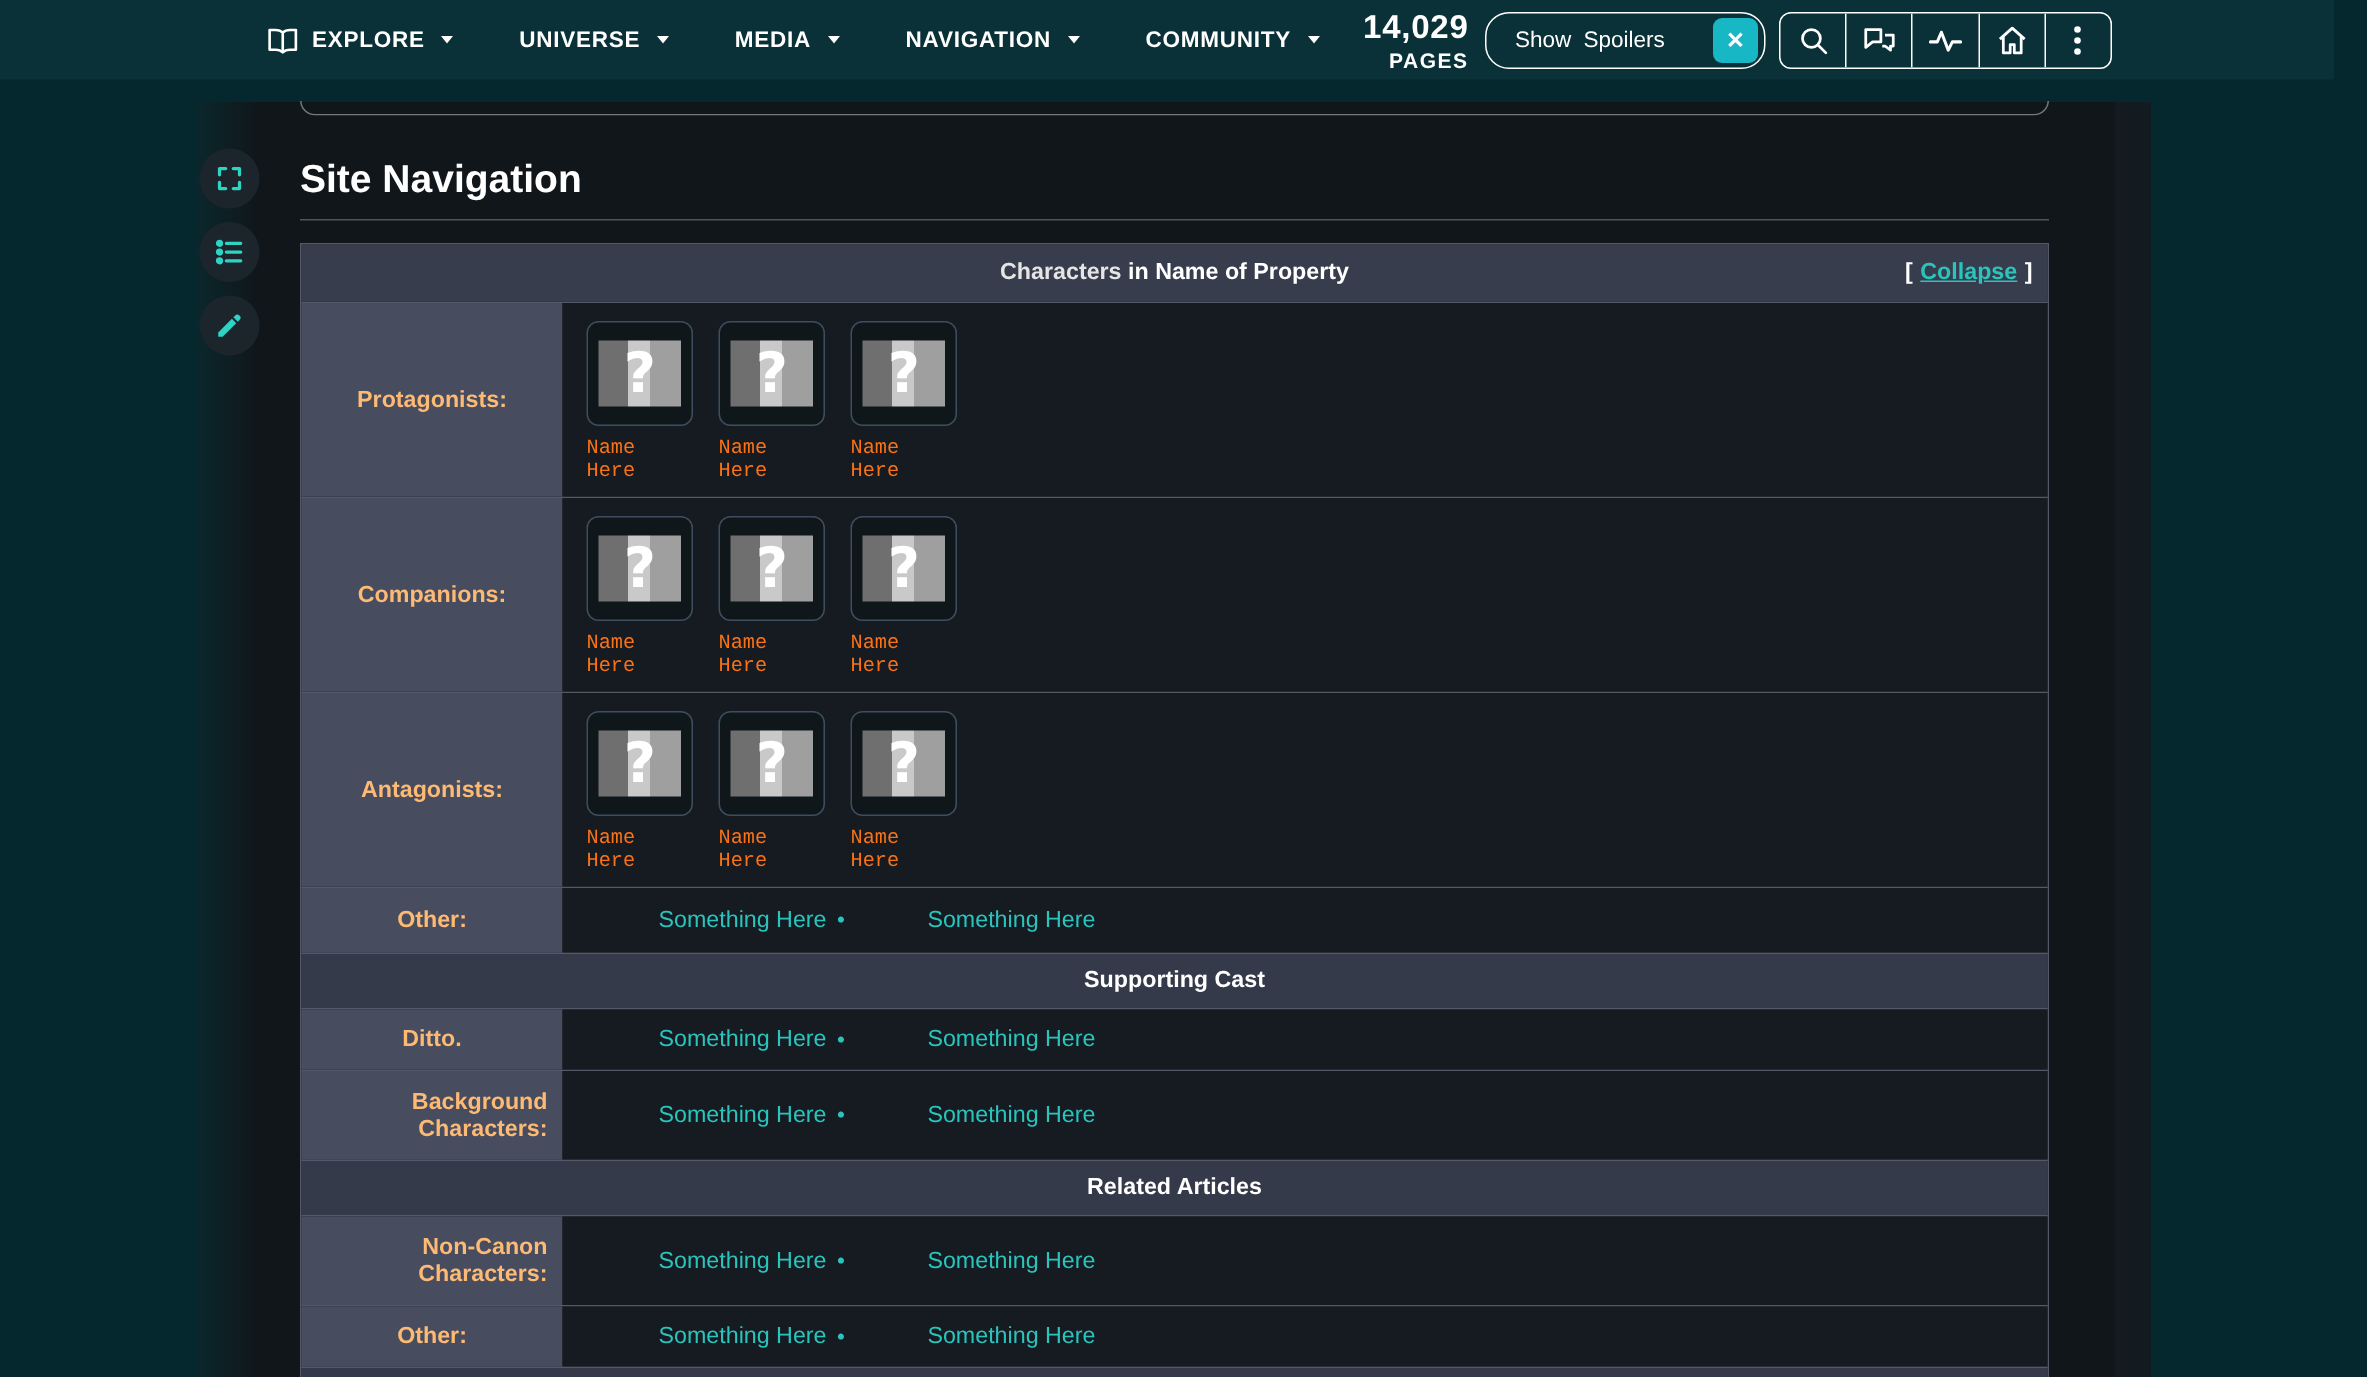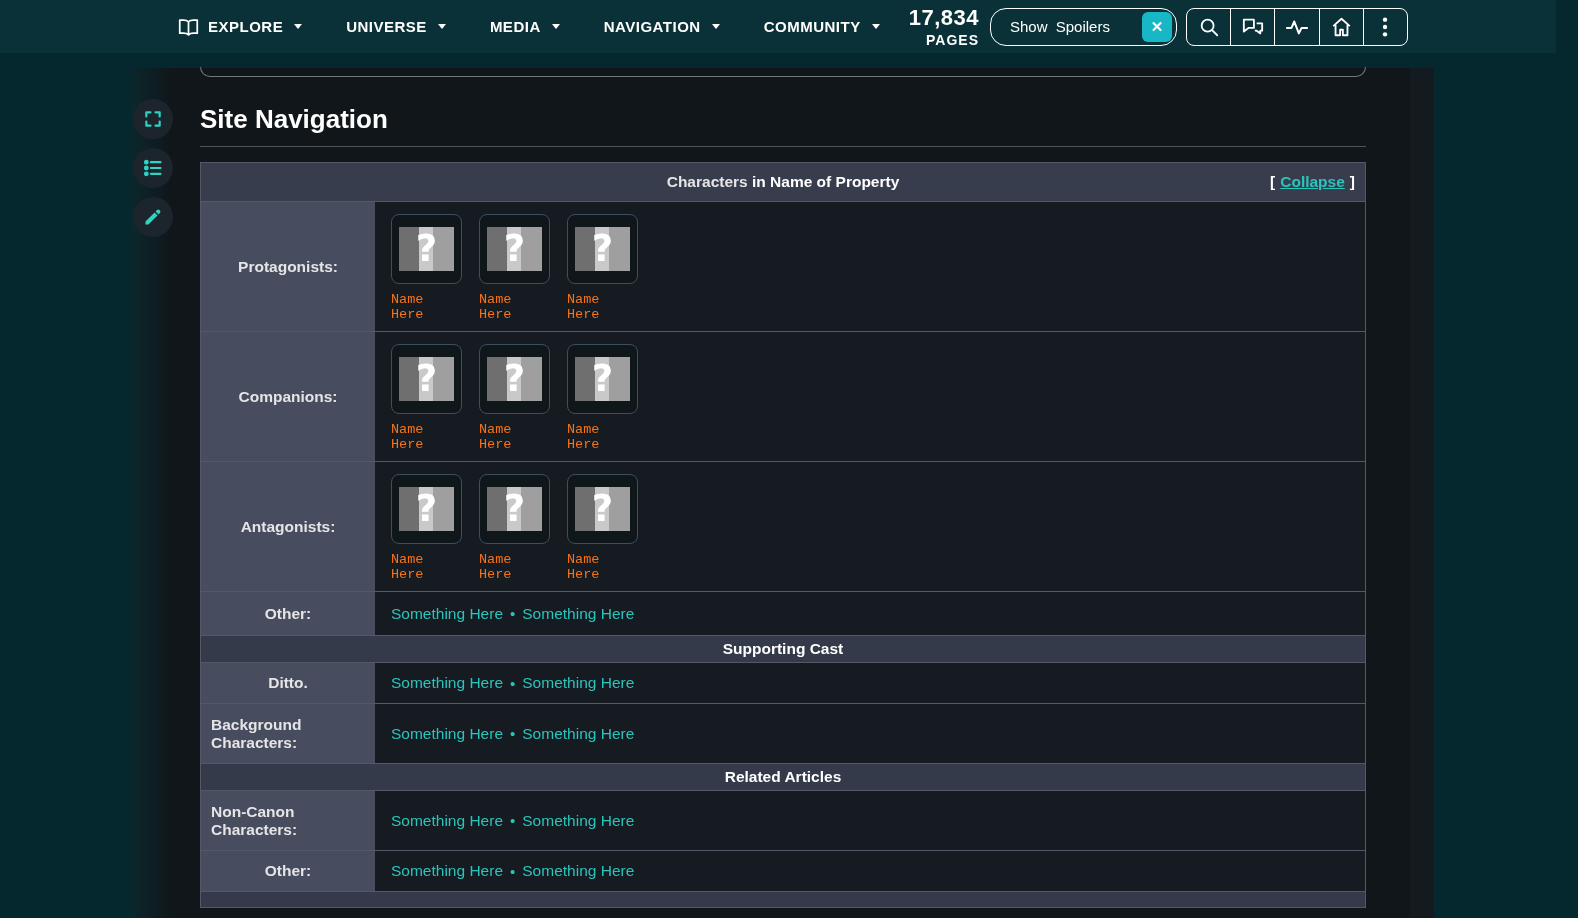--- a/index.html
+++ b/index.html
@@ -90,49 +90,49 @@
     display:flex; align-items:center; justify-content:center;
     font-weight:700;
   }
   .nb-title .t-link { color:#e5e5e5; text-decoration:none; }
   .collapse-wrap {
     position:absolute; right:10px; top:0; height:100%;
     display:flex; align-items:center; gap:5px; font-weight:700;
   }
   .collapse-link { color:#29c5bd; text-decoration:underline; }
   .nb-section {
-    height:27px; background:#353a4a;
+    height:37px; background:#353a4a;
     display:flex; align-items:center; justify-content:center;
     font-weight:700; color:#fff;
   }
   .nb-label {
     width:174px; flex:0 0 174px; background:#474c5f;
     display:flex; align-items:center; justify-content:center;
-    font-weight:700; color:#e5e5e5; text-align:left; padding:0 10px;
+    font-weight:700; color:#fdba74; text-align:right; padding:0 10px;
   }
   .nb-content { flex:1; background:#161a21; display:flex; align-items:center; padding-left:16px; }
   .row-group { height:130px; }
   .row-links-s { height:44px; }
   .row-links-m { height:41px; }
   .row-links-l { height:60px; }
   .row-partial { height:16px; background:#353a4a; }
   .cards { display:flex; gap:17px; align-items:flex-start; padding-top:2px; }
   .card { width:71px; display:flex; flex-direction:column; align-items:center; }
   .card-box {
     width:71px; height:70px; border:1px solid #3e4e5e; border-radius:8px;
     background:#0f171b; display:flex; align-items:center; justify-content:center;
   }
   .ph-img {
     width:55px; height:44px;
     background:linear-gradient(90deg,#6f6f6f 0 36%,#c9c9c9 36% 62%,#9f9f9f 62% 100%);
     display:flex; align-items:center; justify-content:center;
   }
   .ph-img .q { color:#fff; font-weight:700; font-size:37px; line-height:1; font-family:"DejaVu Sans", sans-serif; }
   .card-name { margin-top:8px; font-size:13.5px; color:#f97316; text-decoration:none;font-family:Liberation Mono, monospace; }
-  .link-teal { color:#29c5bd; text-decoration:none; }
+  .link-teal { color:#29c5bd; text-decoration:none;margin-left:48px; }
   .sep { color:#29c5bd; margin:0 7px; font-size:15px; }
 </style>
 </head>
 <body>
 
 <div class="topbar">
   <div class="nav-menus">
     <div class="nav-item">
       <span>
         <svg width="21" height="18" viewBox="0 0 24 20" fill="none" stroke="#fff" stroke-width="2" stroke-linejoin="round">
@@ -154,21 +154,21 @@
       <span>NAVIGATION</span>
       <span class="caret"></span>
     </div>
     <div class="nav-item">
       <span>COMMUNITY</span>
       <span class="caret"></span>
     </div>
   </div>
 
   <div class="page-count">
-    <div class="num">17,834</div>
+    <div class="num">14,029</div>
     <div class="lbl">PAGES</div>
   </div>
 
   <div class="spoiler-pill">
     <span class="sp-label">Show Spoilers</span>
     <span class="sp-x">
       <span>✕</span>
     </span>
   </div>
 

